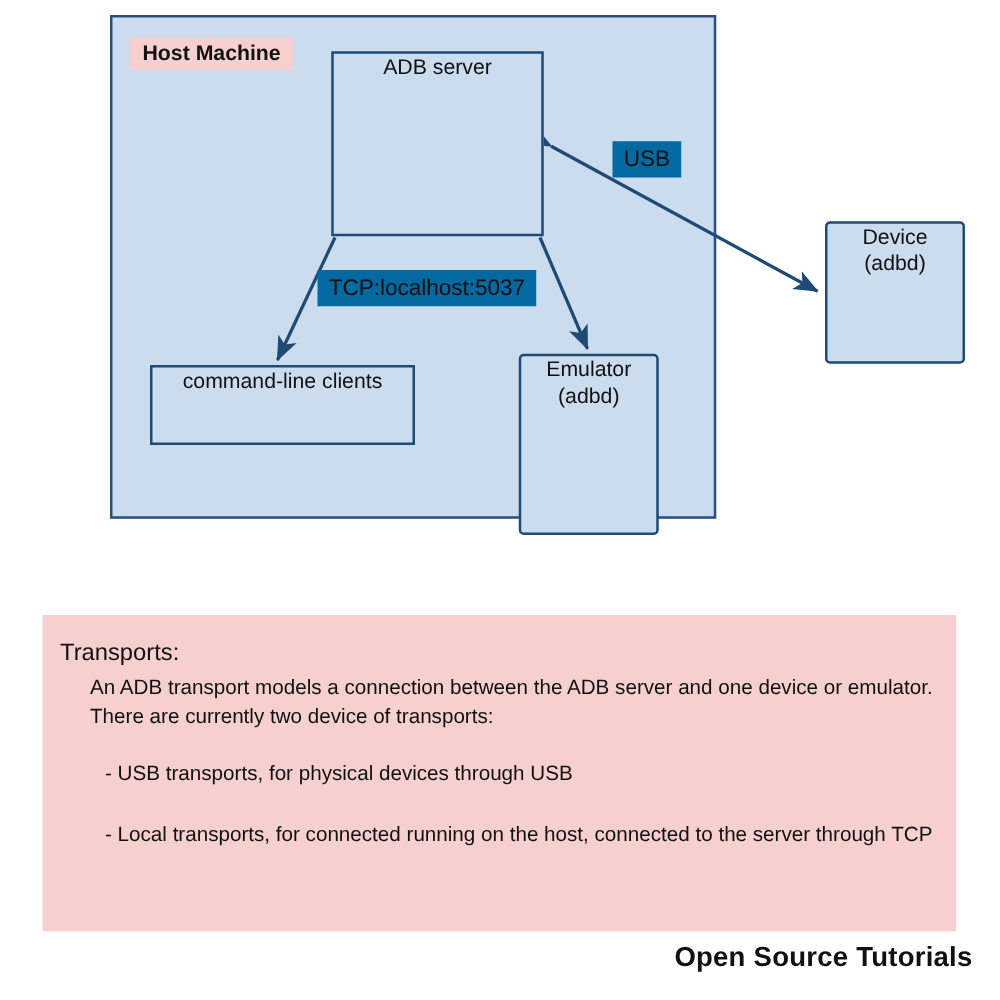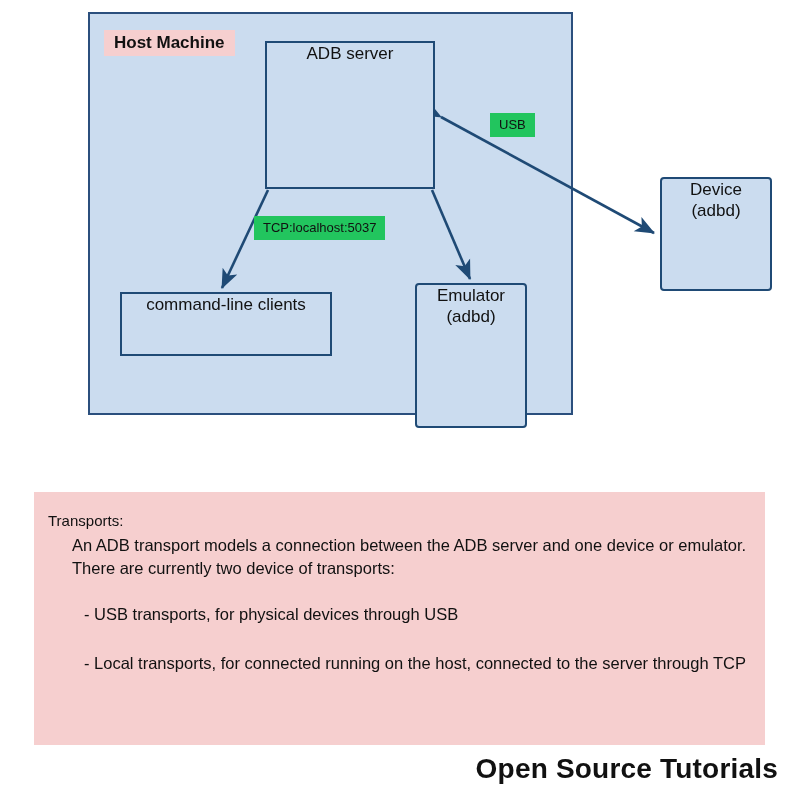--- a/index.html
+++ b/index.html
@@ -88,23 +88,23 @@
     left: 660px;
     top: 177px;
     width: 112px;
     height: 114px;
     border-radius: 4px;
   }
 
   
   .edge-label {
     position: absolute;
-    background: #22c55e;
-    color: #111111;
-    font-size: 13px;
+    background: #0369a1;
+    color: #111111;
+    font-size: 18px;
     line-height: 1;
     padding: 5px 9px 6px 9px;
     white-space: nowrap;
   }
   .label-tcp {
     left: 254px;
     top: 216px;
   }
   .label-usb {
     left: 490px;
@@ -127,21 +127,21 @@
     left: 34px;
     top: 492px;
     width: 731px;
     height: 253px;
     background: #f6cfcf;
     box-sizing: border-box;
     padding: 20px 18px 0 14px;
     color: #111111;
   }
   .note-title {
-    font-size: 15px;
+    font-size: 19px;
     line-height: 1.2;
     margin: 0 0 4px 0;
   }
   .note-body {
     font-size: 16.5px;
     line-height: 1.42;
     margin: 0 0 0 24px;
   }
   .note-bullets {
     margin: 22px 0 0 36px;
@@ -152,21 +152,21 @@
     margin-bottom: 26px;
     text-indent: -11px;
     padding-left: 11px;
   }
 
   
   .brand {
     position: absolute;
     right: 22px;
     top: 753px;
-    font-size: 28px;
+    font-size: 22px;
     font-weight: bold;
     color: #111111;
     letter-spacing: 0.2px;
     white-space: nowrap;
   }
 </style>
 </head>
 <body>
 
 <div id="stage">

